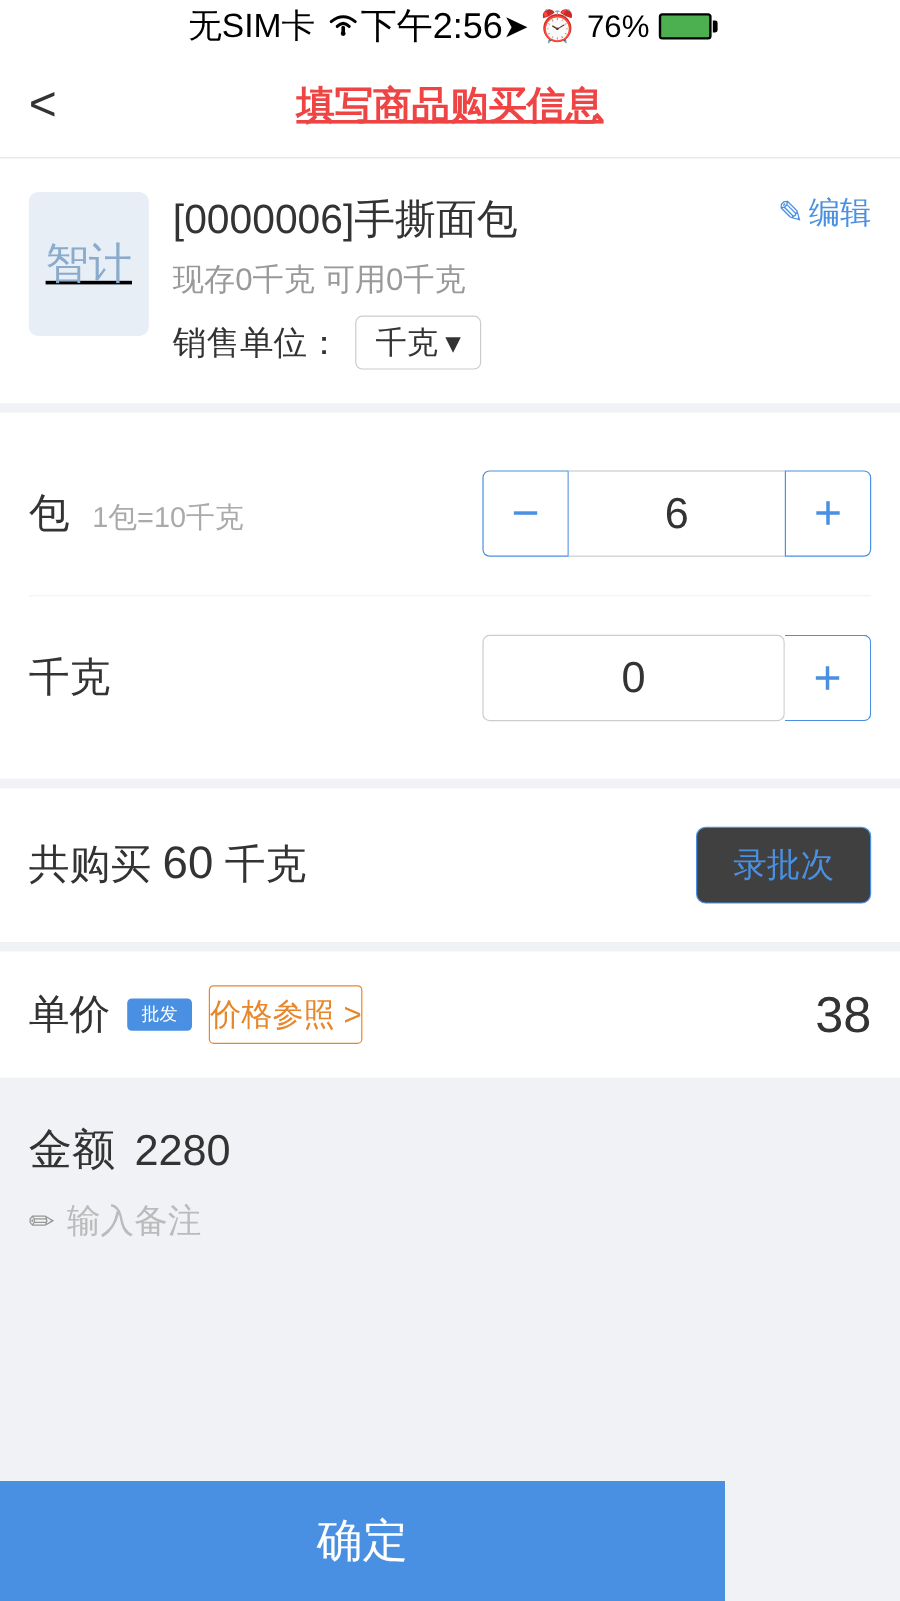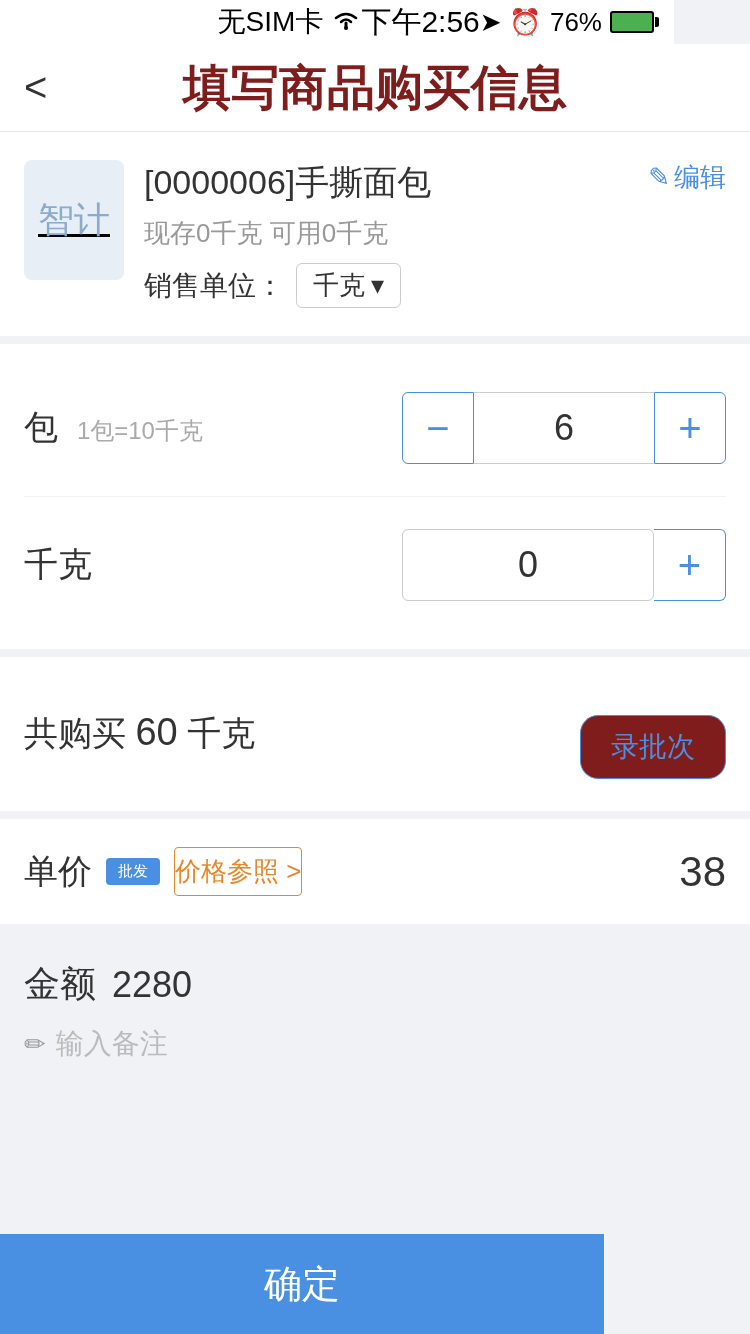--- a/index.html
+++ b/index.html
@@ -8,26 +8,26 @@
       width: 750px;
       min-height: 1334px;
       font-family: -apple-system, "PingFang SC", "Helvetica Neue", Arial, sans-serif;
       background: #f0f2f5;
       font-size: 32px;
       position: relative;
     }
 
     
     .status-bar {
-      width: 674px;
+      width: 750px;
       height: 44px;
       background: #fff;
       display: flex;
       align-items: center;
-      justify-content: flex-end;
+      justify-content: center;
       padding: 0 20px;
       font-size: 28px;
       color: #000;
     }
     .status-left { display: flex; align-items: center; gap: 8px; }
     .status-center { font-weight: 500; font-size: 30px; }
     .status-right { display: flex; align-items: center; gap: 8px; font-size: 26px; }
     .battery-icon {
       display: inline-block;
       width: 44px; height: 22px;
@@ -58,23 +58,24 @@
       position: relative;
     }
     .nav-back {
       position: absolute;
       left: 24px;
       font-size: 40px;
       color: #333;
       cursor: pointer;
     }
     .nav-title {
-      font-size: 48px;
+      font-size: 32px;
       font-weight: 600;
-      color: #7f1d1d;
+      color: #ef4444;
+      text-decoration: underline;
     }
 
     
     .product-card {
       background: #fff;
       padding: 28px 24px;
       display: flex;
       align-items: flex-start;
       gap: 20px;
       border-bottom: 8px solid #f0f2f5;
@@ -199,24 +200,23 @@
     }
     .total-text {
       font-size: 34px;
       color: #333;
     }
     .batch-btn {
       border: 1.5px solid #4a90e2;
       color: #4a90e2;
       font-size: 28px;
       padding: 12px 30px;
-      border-radius: 18px;
-      background: #7f1d1d;
+      border-radius: 8px;
+      background: #404040;
       cursor: pointer;
-      margin-top: 26px;
     }
 
     
     .price-section {
       background: #fff;
       padding: 28px 24px;
       display: flex;
       align-items: center;
       justify-content: space-between;
       border-bottom: 8px solid #f0f2f5;

